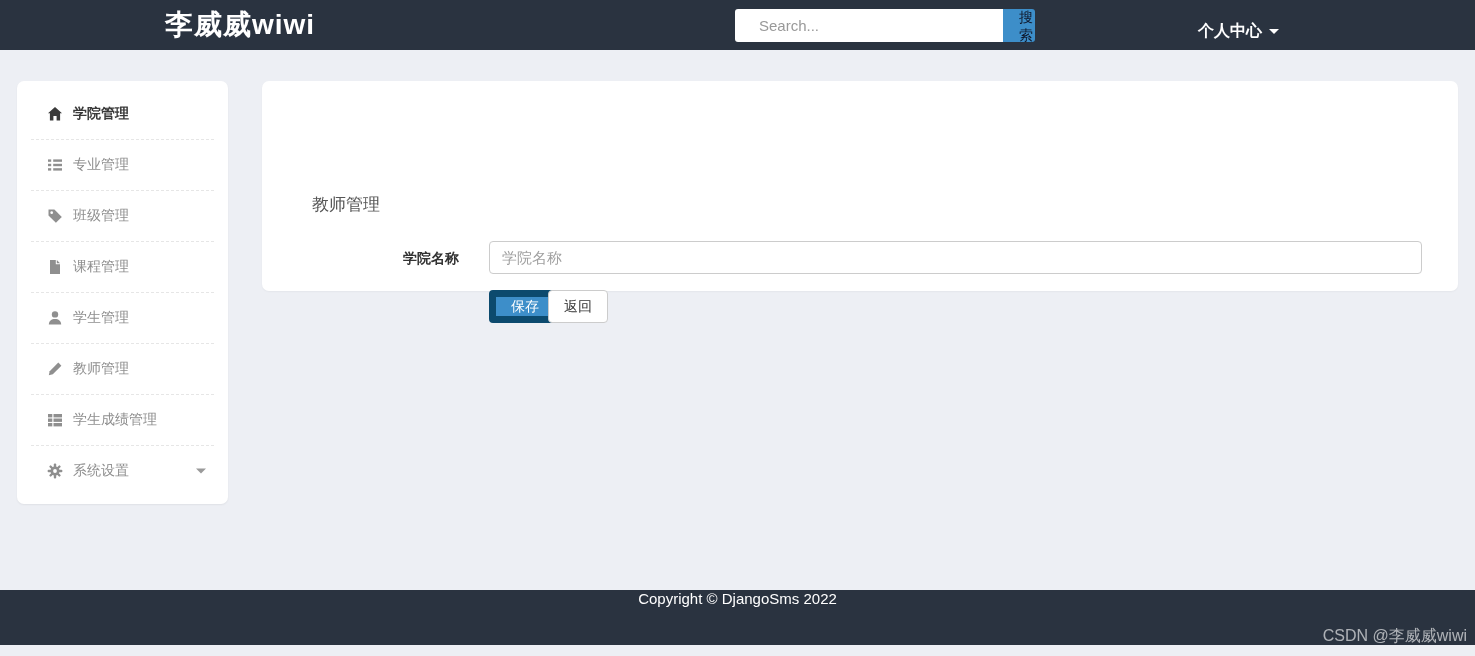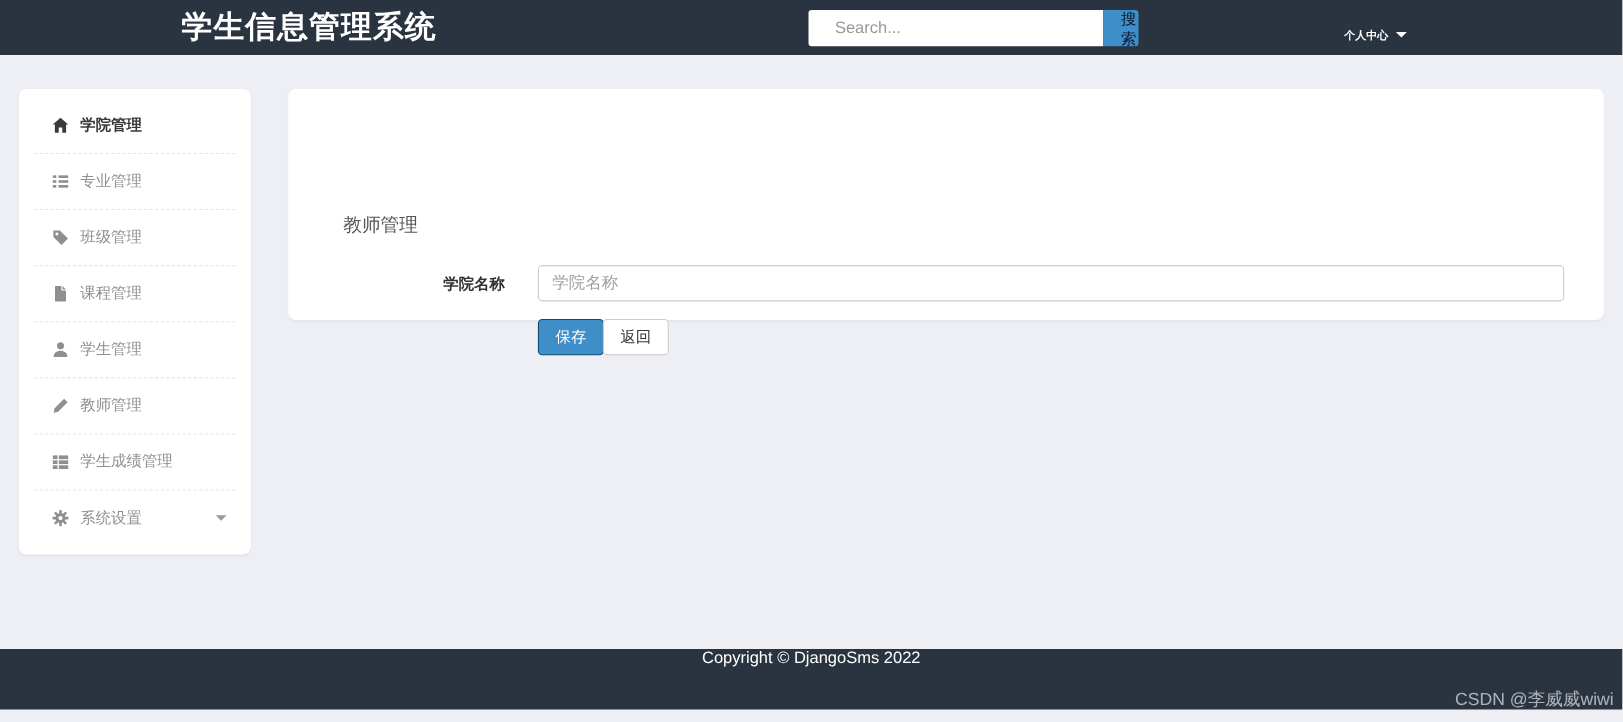--- a/index.html
+++ b/index.html
@@ -34,21 +34,21 @@
   }
   .search-input::placeholder { color: #999; }
   .search-btn {
     width: 32px; height: 33px; border: none; cursor: pointer;
     background: #3d8ec9; color: #0f172a; font-size: 14px;
     border-radius: 0 3px 3px 0; font-family: inherit; padding-left: 14px;
   }
   .user-menu {
     position: absolute; right: 196px; top: 0; height: 63px;
     display: flex; align-items: center; gap: 7px;
-    color: #fff; font-size: 10px; font-weight: bold; cursor: pointer;
+    color: #fff; font-size: 16px; font-weight: bold; cursor: pointer;
     white-space: nowrap;
   }
   .caret-down {
     width: 0; height: 0; display: inline-block;
     border-left: 5px solid transparent;
     border-right: 5px solid transparent;
     border-top: 5px solid #fff;
   }
   .caret-down.gray { border-top-color: #9a9a9a; }
 
@@ -96,21 +96,21 @@
     font-family: inherit;
   }
   .form-input::placeholder { color: #a0a0a0; }
   .btn {
     position: absolute; top: 209px; height: 33px;
     border-radius: 4px; font-size: 14px; cursor: pointer;
     padding: 0 15px; font-family: inherit;
   }
   .btn-save {
     left: 227px;
-    background: #3d8ec9; border: 1px solid #0c4a6e; color: #fff;
+    background: #3d8ec9; border: 7px solid #0c4a6e; color: #fff;
   }
   .btn-back {
     left: 286px;
     background: #fff; border: 1px solid #ccc; color: #333;
   }
 
   
   .footer {
     position: absolute; left: 0; top: 590px;
     width: 1475px; height: 55px;
@@ -121,21 +121,21 @@
   .watermark {
     position: absolute; right: 8px; top: 626px;
     color: rgba(255,255,255,0.62); font-size: 16px; z-index: 5;
     white-space: nowrap;
   }
 </style>
 </head>
 <body>
 
 <div class="navbar">
-  <div class="brand">学生信息管理系统</div>
+  <div class="brand">李威威wiwi</div>
 
   <div class="search-group">
     <input class="search-input" type="text" placeholder="Search..." style="">
     <button class="search-btn">搜索</button>
   </div>
 
   <div class="user-menu">
     <span>个人中心</span>
     <span class="caret-down"></span>
   </div>

